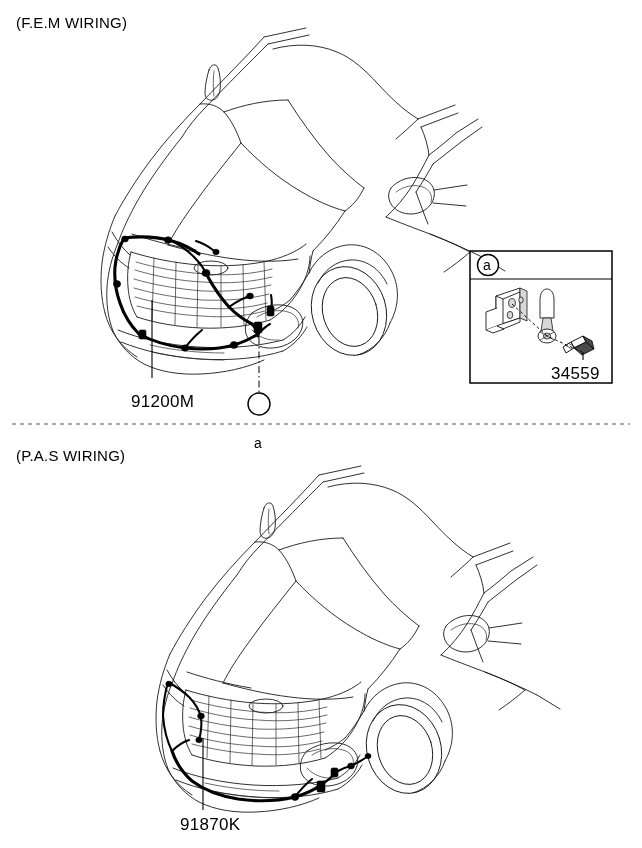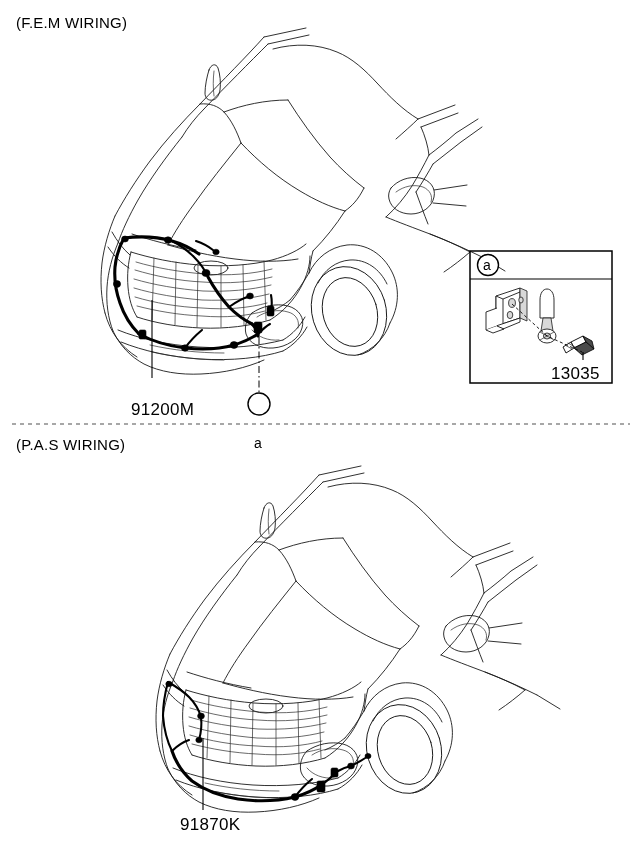--- a/index.html
+++ b/index.html
@@ -23,30 +23,30 @@
   }
   .section-title {
     position: absolute;
     font-size: 15px;
     font-weight: 400;
     color: #000000;
     letter-spacing: 0.2px;
     white-space: nowrap;
   }
   #title-fem { left: 16px; top: 14px; }
-  #title-pas { left: 16px; top: 436px; }
+  #title-pas { left: 16px; top: 447px; }
 
   .part-label {
     position: absolute;
     font-size: 17px;
     color: #000000;
     white-space: nowrap;
     letter-spacing: 0.3px;
   }
-  #label-91200M { left: 131px; top: 400px; }
+  #label-91200M { left: 131px; top: 392px; }
   #label-91870K { left: 180px; top: 815px; }
   #label-18362  { left: 551px; top: 364px; }
 
   .marker-a-text {
     position: absolute;
     font-size: 14px;
     color: #000;
     white-space: nowrap;
   }
 
@@ -81,21 +81,21 @@
 <div class="page">
 
   <div class="section-title" id="title-fem">(F.E.M WIRING)</div>
 
   <div class="section-title" id="title-pas">(P.A.S WIRING)</div>
 
   <div class="part-label" id="label-91200M">91200M</div>
 
   <div class="part-label" id="label-91870K">91870K</div>
 
-  <div class="part-label" id="label-18362">13035</div>
+  <div class="part-label" id="label-18362">34559</div>
 
   <svg class="art" viewBox="0 0 642 848">
 
     <g>
 
       <path class="ln" d="M264,37 L306,28"></path>
       <path class="ln" d="M268,44 L309,35"></path>
       <path class="ln" d="M268,44 C250,62 226,86 204,109"></path>
       <path class="ln" d="M264,37 C247,56 223,80 200,104"></path>
 

